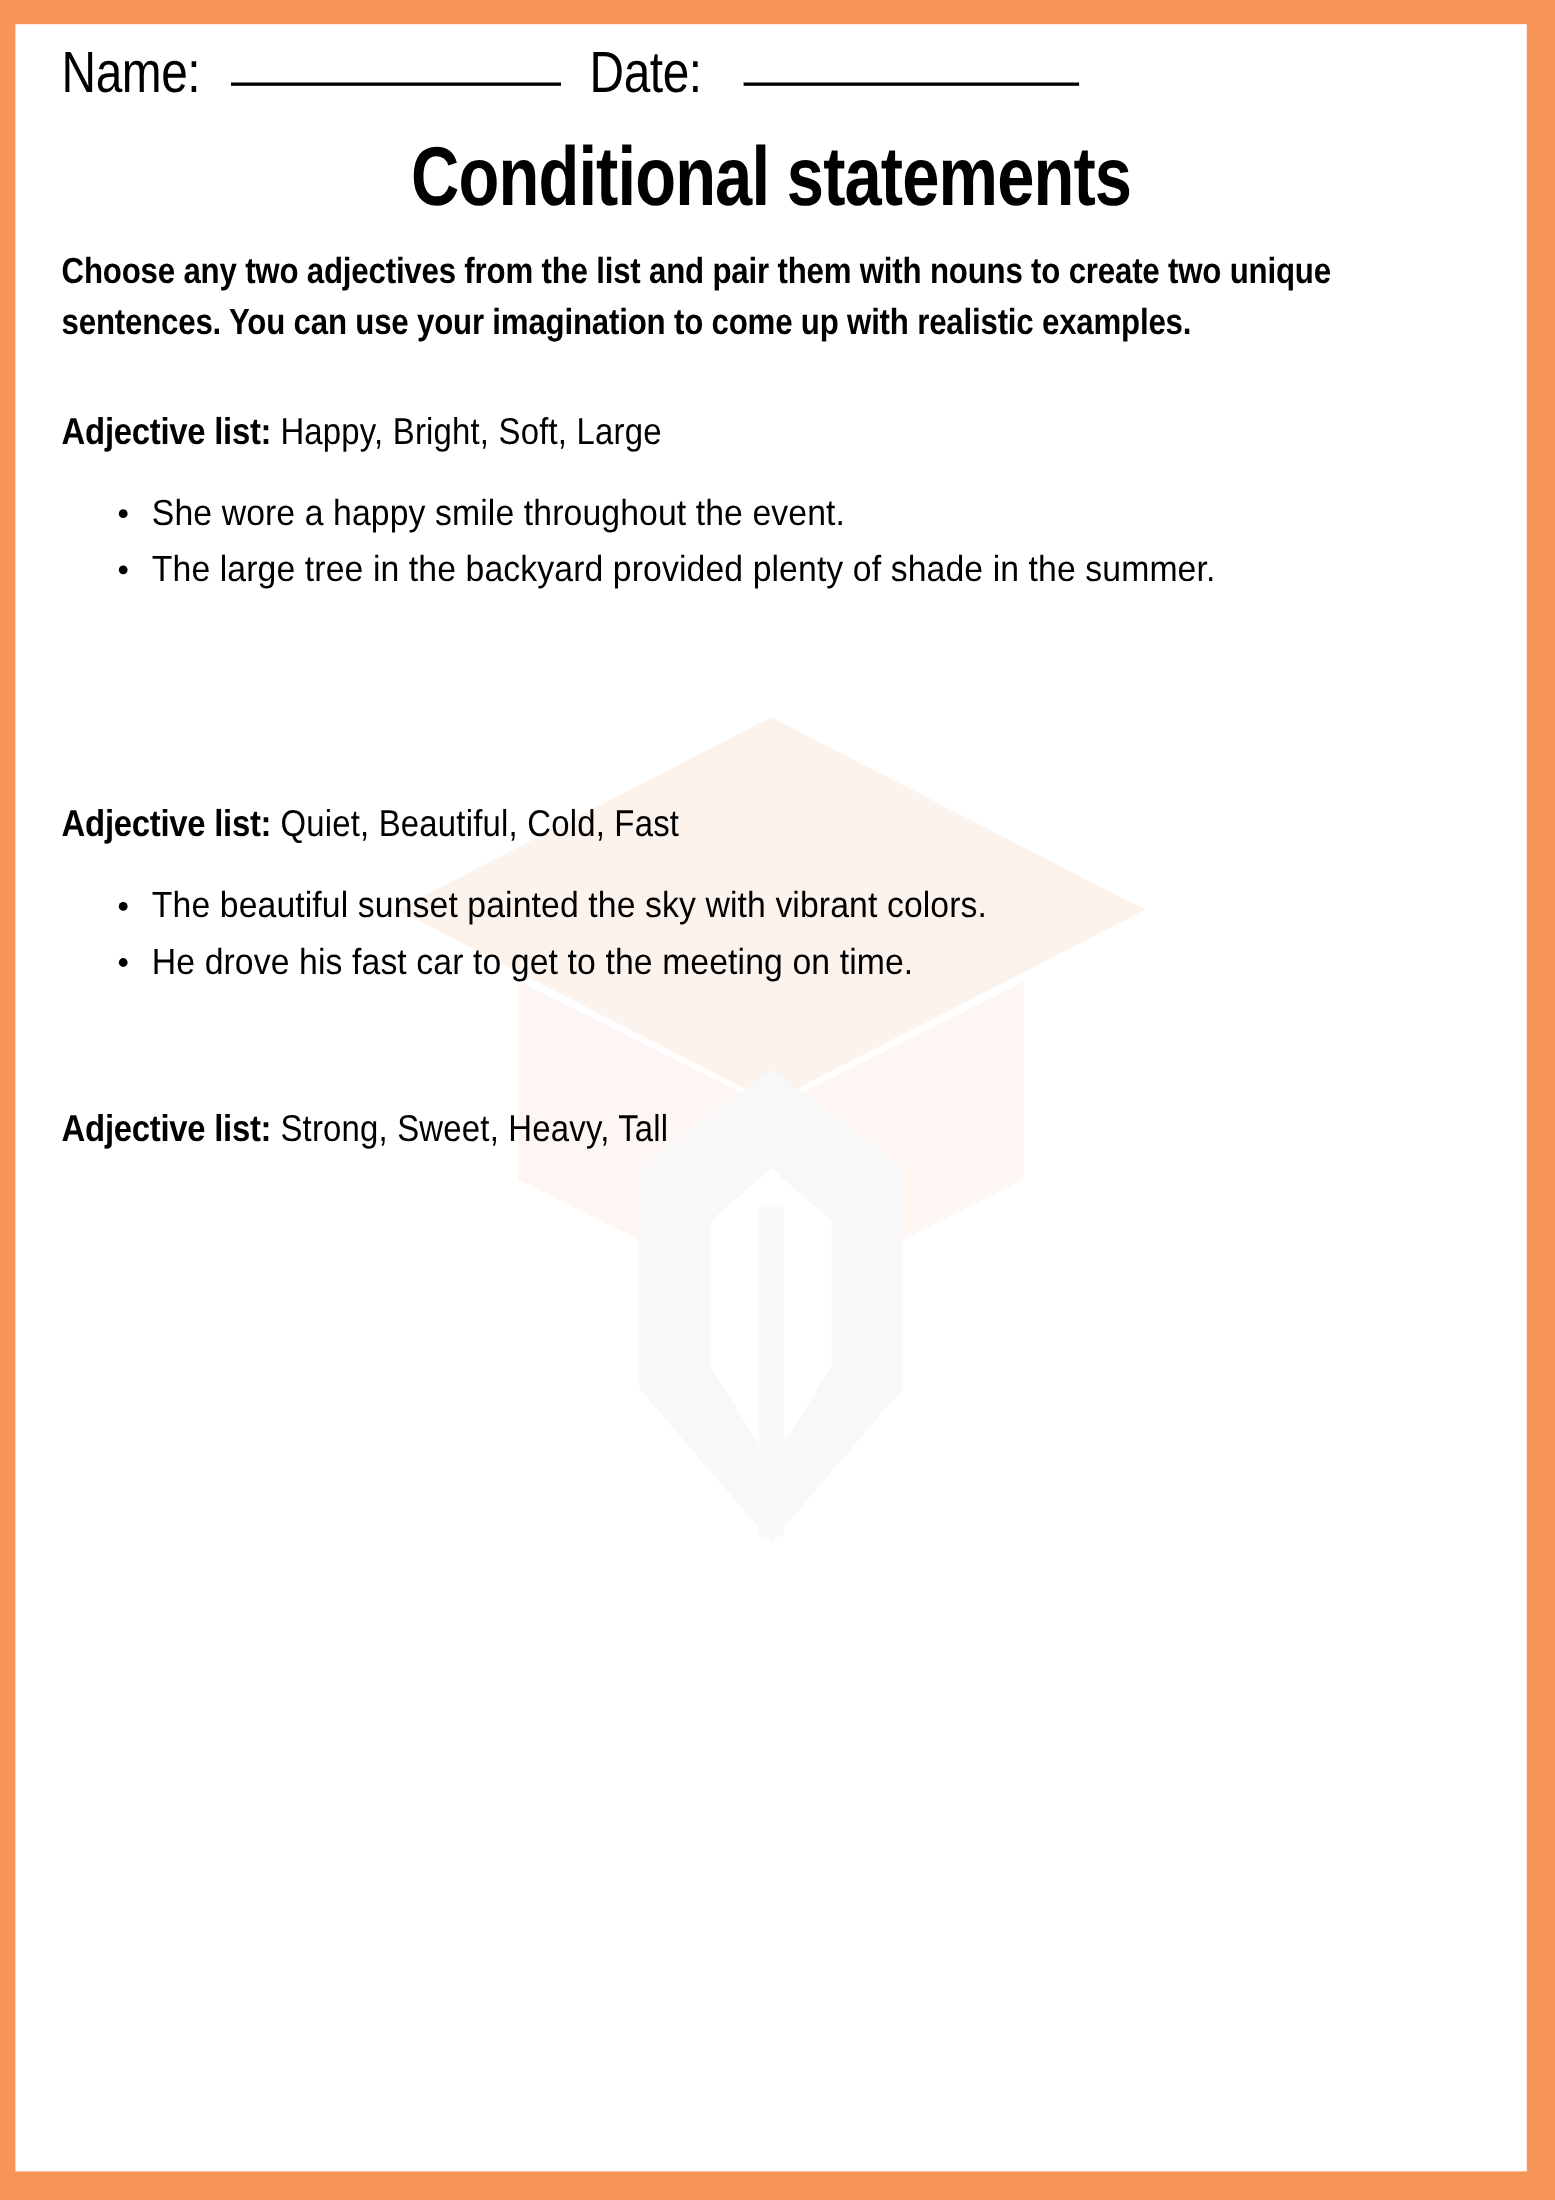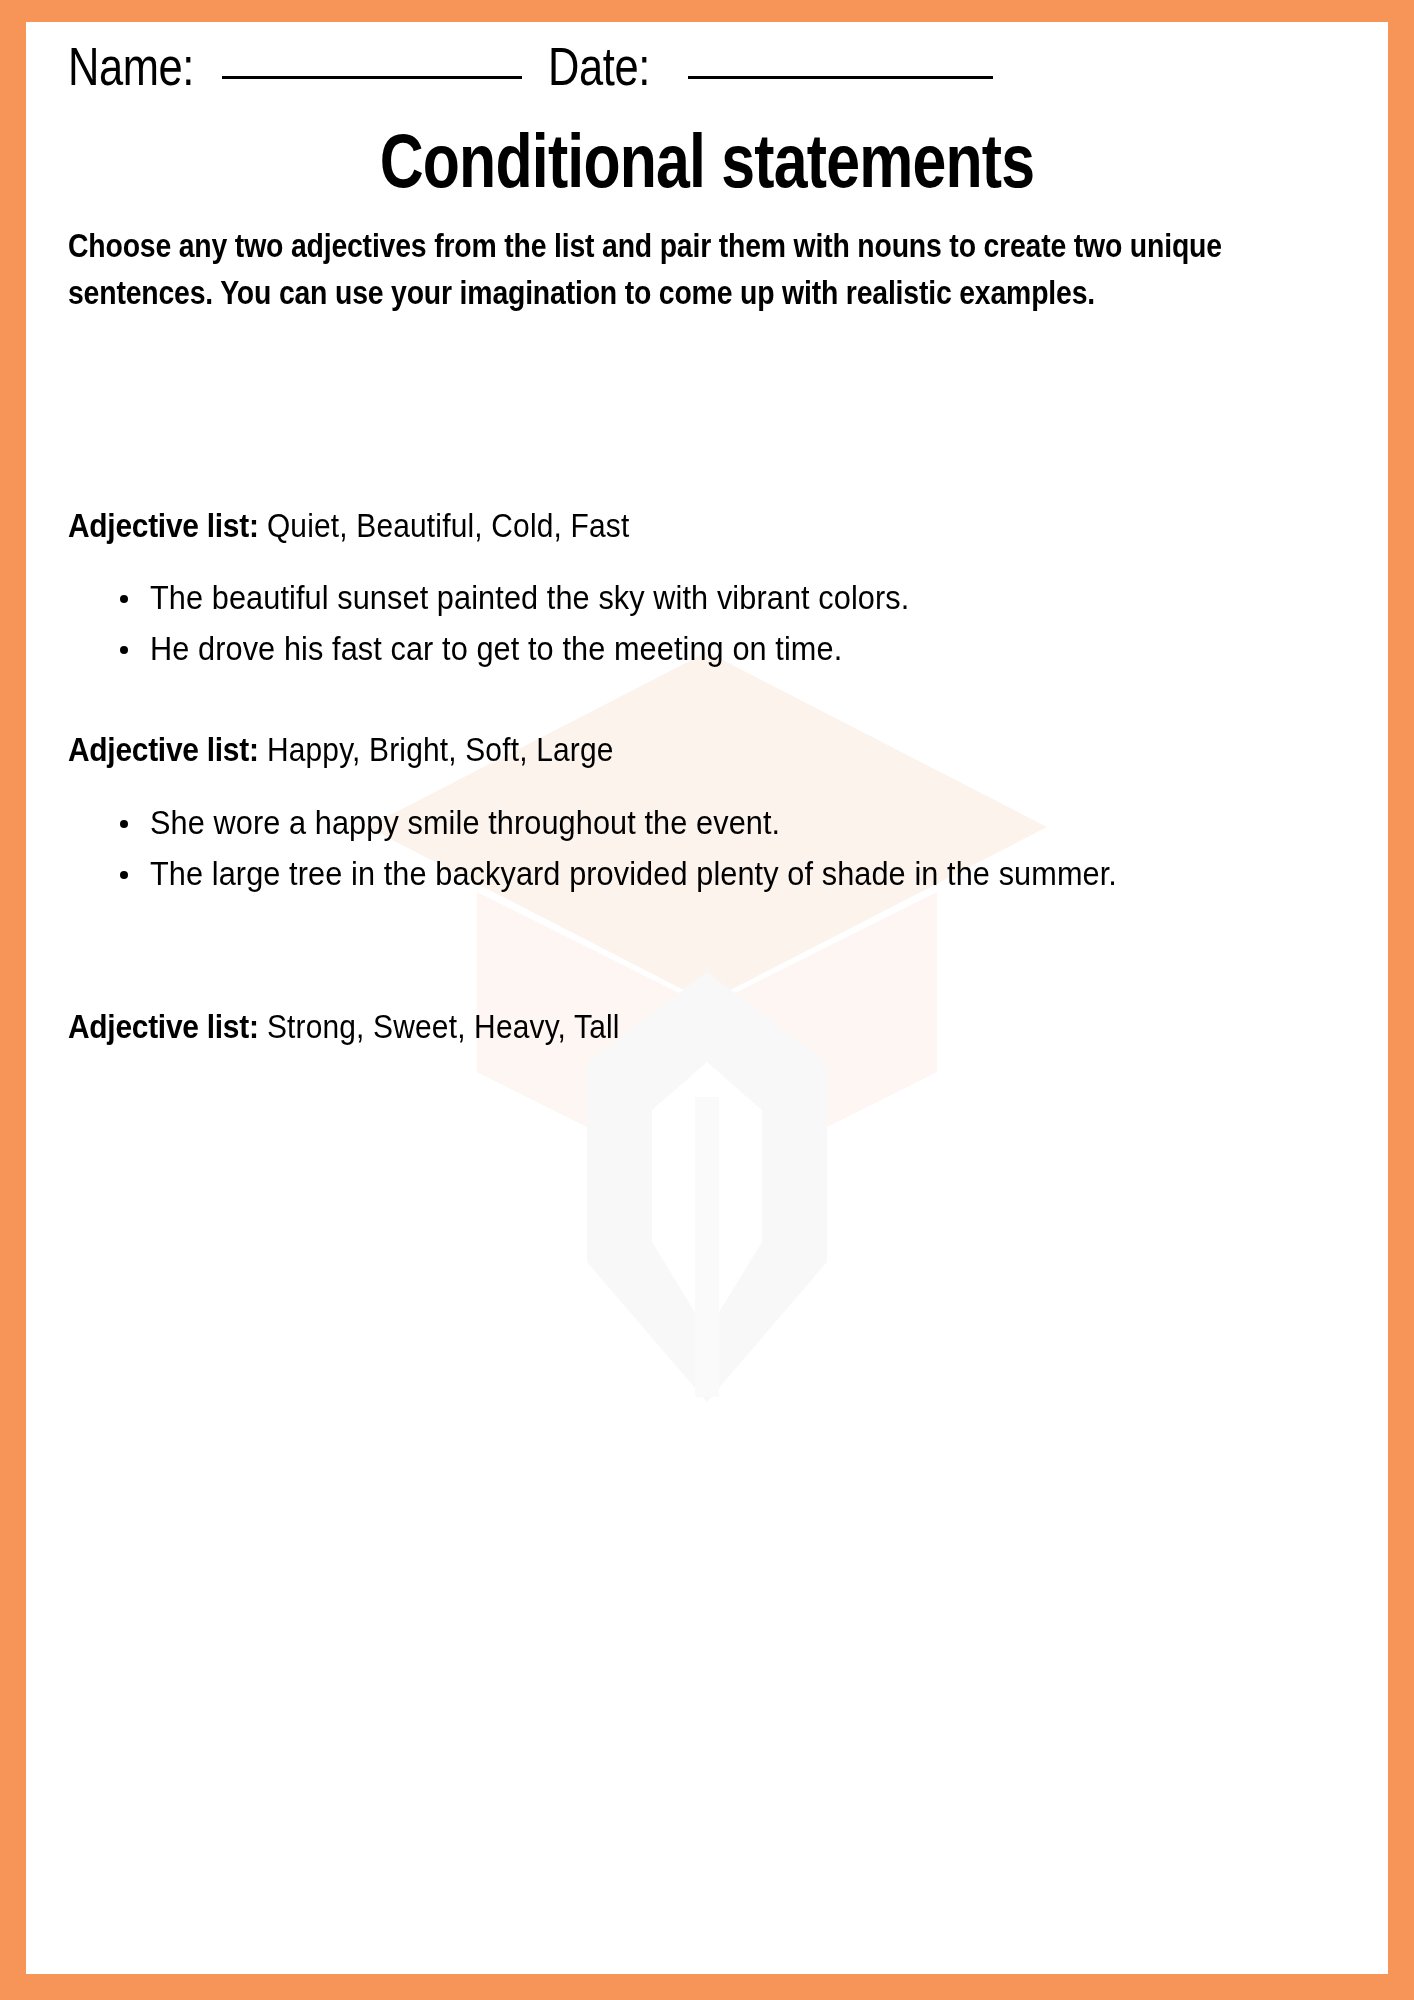--- a/index.html
+++ b/index.html
@@ -16,21 +16,21 @@
   }
 
   
   .page-frame {
     position: absolute;
     left: 0; top: 0;
     width: 1414px;
     height: 2000px;
     background: #f79558;
     box-sizing: border-box;
-    padding: 22px 26px 26px 26px;
+    padding: 22px 26px 26px 14px;
   }
   .page-sheet {
     position: relative;
     width: 100%;
     height: 100%;
     background: #ffffff;
     box-sizing: border-box;
     overflow: hidden;
   }
 
@@ -198,50 +198,50 @@
         <span class="nd-label">Name:</span>
         <span class="nd-rule name-rule"></span>
         <span class="nd-label">Date:</span>
         <span class="nd-rule date-rule"></span>
       </div>
 
       <div class="worksheet-title">Conditional statements</div>
 
       <div class="instructions">Choose any two adjectives from the list and pair them with nouns to create two unique sentences. You can use your imagination to come up with realistic examples.</div>
 
+      <div class="section section-1">
+        <div class="adjective-line">
+          <span class="adjective-label">Adjective list:</span>
+          <span class="adjective-values">Happy, Bright, Soft, Large</span>
+        </div>
+        <ul class="sentence-list">
+          <li class="sentence-item single">
+            <span class="txt">She wore a happy smile throughout the event.</span>
+          </li>
+          <li class="sentence-item wrapped">
+            <span class="txt">The large tree in the backyard provided plenty of shade in the summer.</span>
+          </li>
+        </ul>
+      </div>
+
       <div class="section section-2">
         <div class="adjective-line">
           <span class="adjective-label">Adjective list:</span>
           <span class="adjective-values">Quiet, Beautiful, Cold, Fast</span>
         </div>
         <ul class="sentence-list">
           <li class="sentence-item single">
             <span class="txt">The beautiful sunset painted the sky with vibrant colors.</span>
           </li>
           <li class="sentence-item single">
             <span class="txt">He drove his fast car to get to the meeting on time.</span>
           </li>
         </ul>
       </div>
 
-      <div class="section section-1">
-        <div class="adjective-line">
-          <span class="adjective-label">Adjective list:</span>
-          <span class="adjective-values">Happy, Bright, Soft, Large</span>
-        </div>
-        <ul class="sentence-list">
-          <li class="sentence-item single">
-            <span class="txt">She wore a happy smile throughout the event.</span>
-          </li>
-          <li class="sentence-item wrapped">
-            <span class="txt">The large tree in the backyard provided plenty of shade in the summer.</span>
-          </li>
-        </ul>
-      </div>
-
       <div class="section section-3">
         <div class="adjective-line">
           <span class="adjective-label">Adjective list:</span>
           <span class="adjective-values">Strong, Sweet, Heavy, Tall</span>
         </div>
         <ul class="sentence-list">
         </ul>
       </div>
 
     </div>

